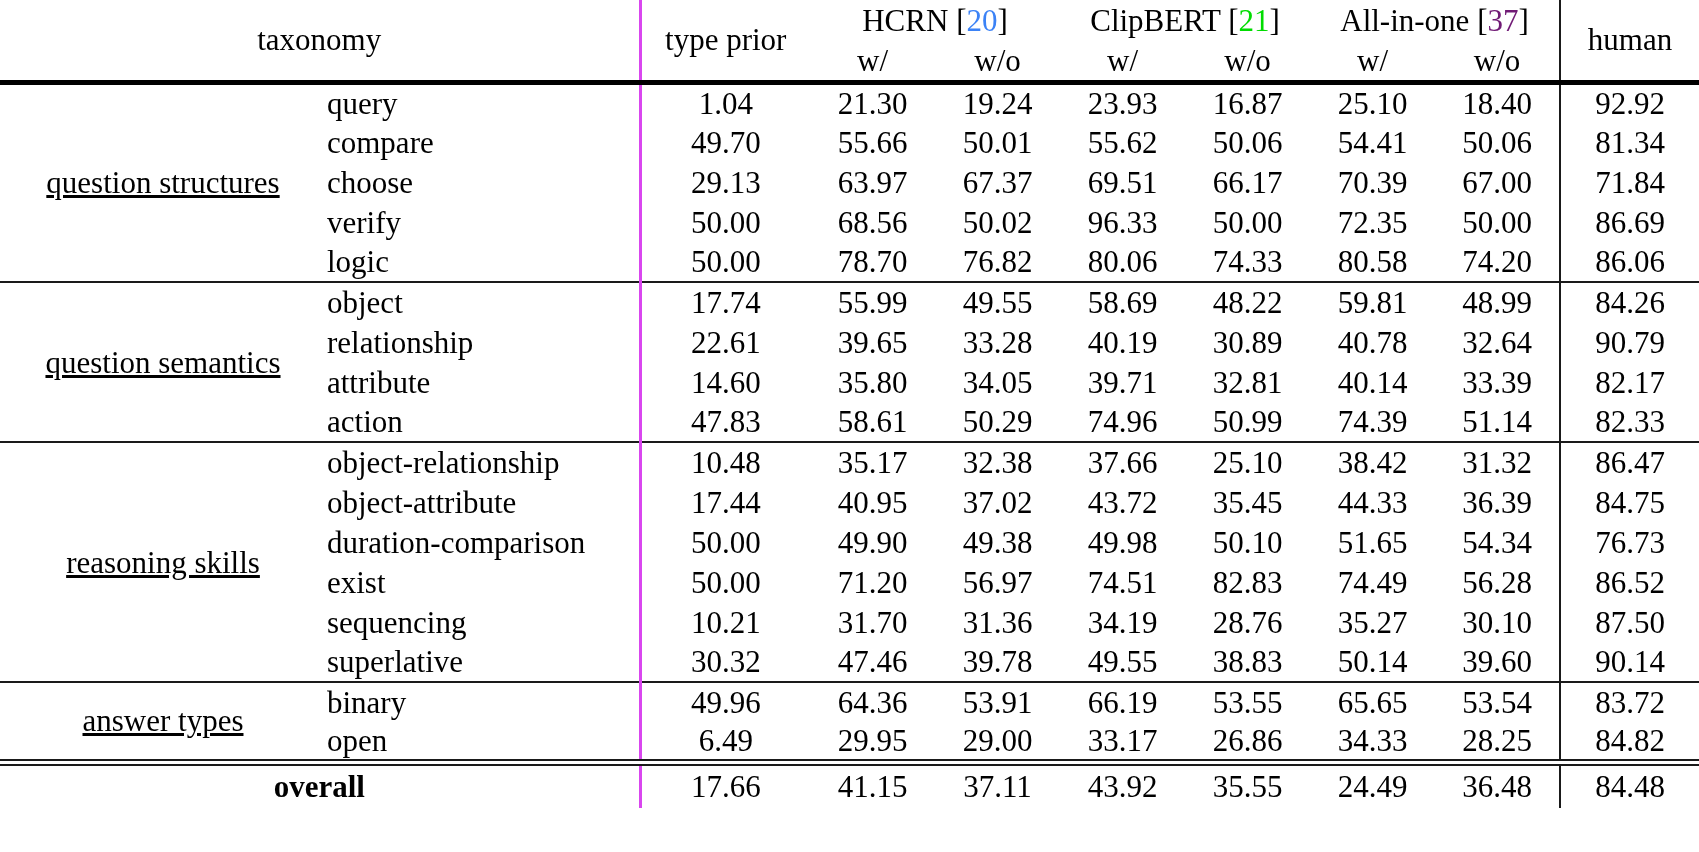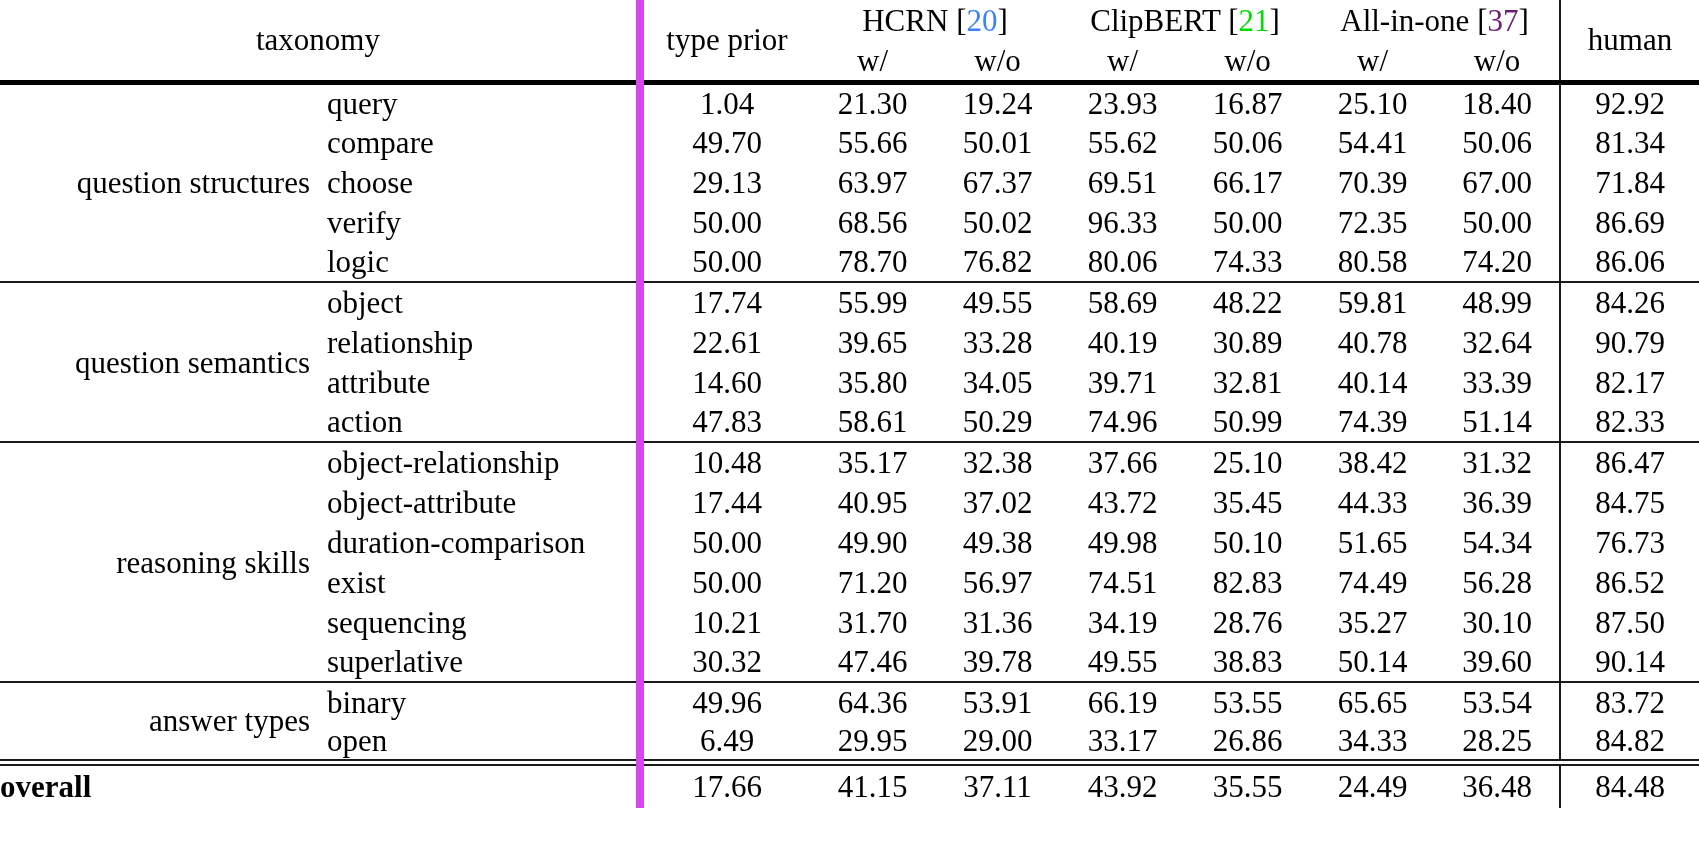--- a/index.html
+++ b/index.html
@@ -10,30 +10,30 @@
   }
   table.results {
     border-collapse: collapse; table-layout: fixed; width: 1699px;
     font-size: 31px; line-height: 1;
   }
   td, th { padding: 0; vertical-align: middle; font-weight: normal; overflow: hidden; white-space: nowrap; }
   thead { border-bottom: 5px solid #000; }
   thead tr { height: 41px; }
   tbody tr { height: 40px; }
   tbody.overall-body tr { height: 46px; }
-  .v-right { border-right: 8px solid #d946ef; }
+  .v-right { border-right: 3px solid #d946ef; }
   .v-left  { border-left: 2px solid #1a1a1a; }
   tr.group-start { border-top: 2px solid #1a1a1a; }
   tbody.overall-body { border-top: 7px double #1a1a1a; }
   .center { text-align: center; }
-  .group-label { text-align: right; padding-left: 16px; }
+  .group-label { text-align: center; padding-left: 16px; text-decoration: underline; }
   .sub-label { text-align: left; padding-left: 17px; }
   .val { text-align: center; }
   .bold { font-weight: normal; }
-  .overall-label { text-align: left; font-weight: bold; }
+  .overall-label { text-align: center; font-weight: bold; }
   .model-name-cell { text-align: center; }
 </style>
 </head>
 <body>
 
 <div class="page">
   <table class="results">
     <colgroup>
       <col style="width:310px">
       <col style="width:330px">

